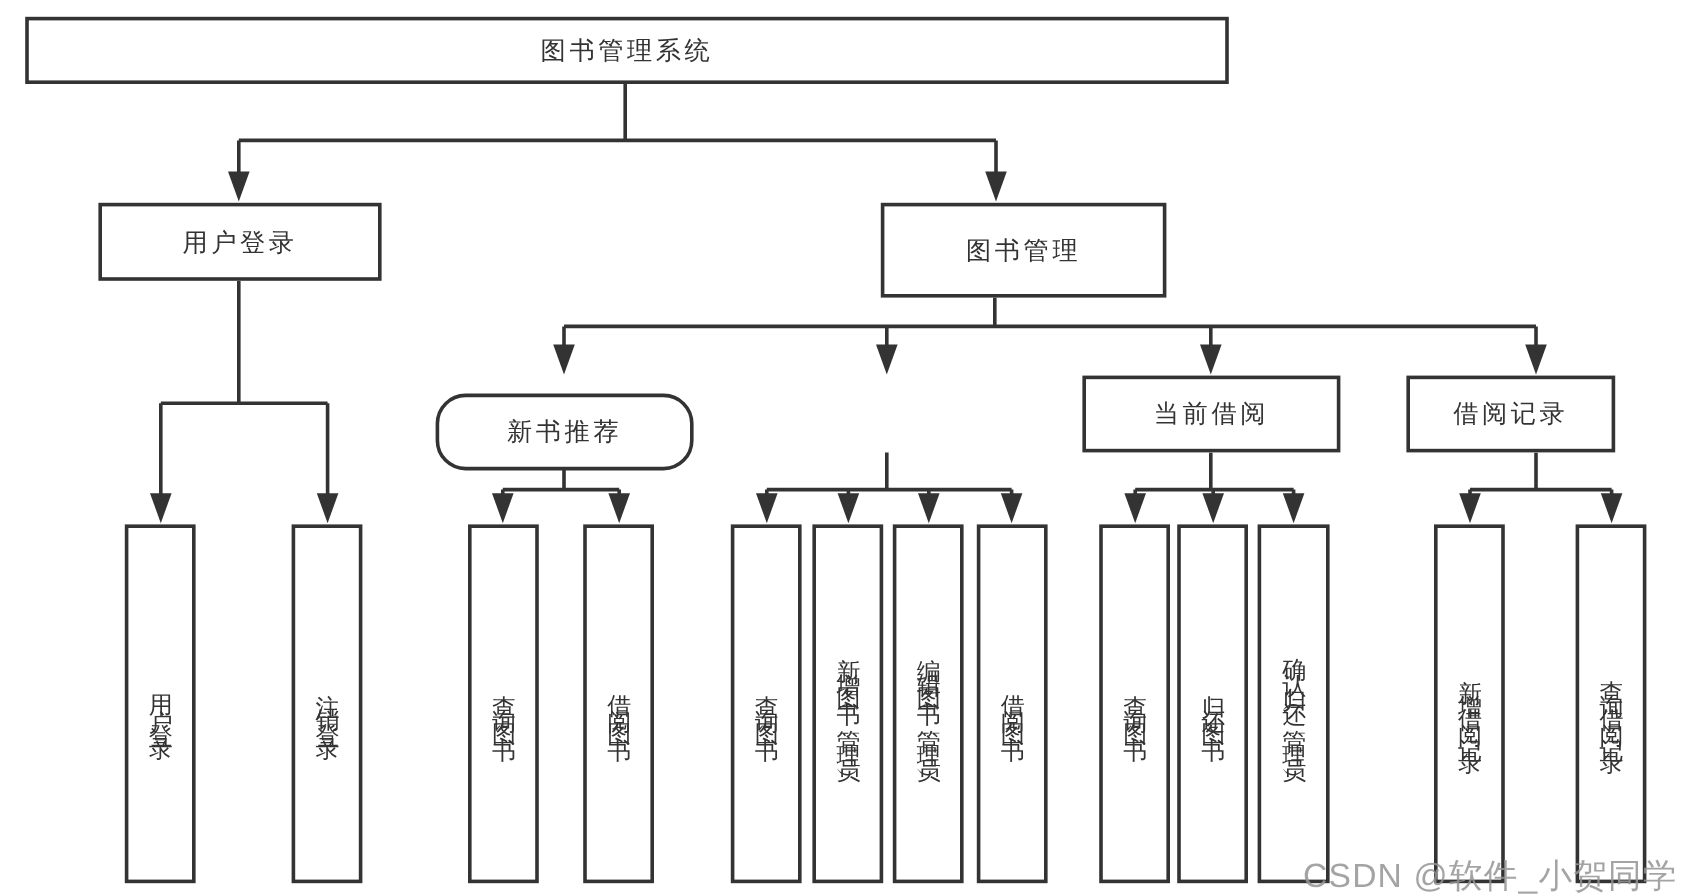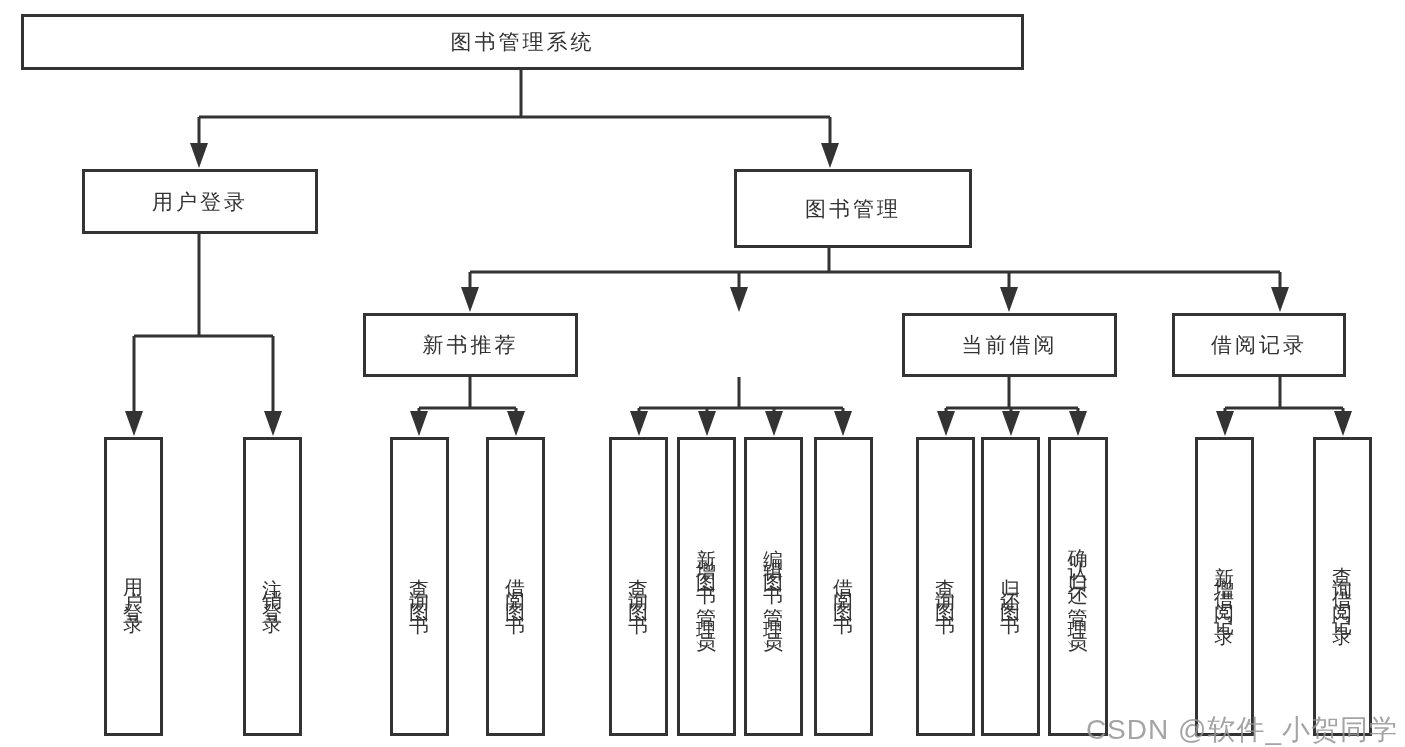--- a/index.html
+++ b/index.html
@@ -80,21 +80,21 @@
       <polygon points="1216,411 1234,411 1225,436"></polygon>
       <polygon points="1334,411 1352,411 1343,436"></polygon>
     </g>
   </svg>
 
   <div class="node hbox" style="left:21px; top:14px; width:1003px; height:56px;">图书管理系统</div>
 
   <div class="node hbox" style="left:82px; top:169px; width:236px; height:65px;">用户登录</div>
   <div class="node hbox" style="left:710px; top:169px; width:238px; height:79px;margin-left:24px;">图书管理</div>
 
-  <div class="node hbox" style="left:363px; top:313px; width:215px; height:64px;">新书推荐</div>
+  <div class="node hbox" style="left:363px; top:328px; width:215px; height:64px;border-radius:25px;">新书推荐</div>
   <div class="node hbox" style="left:902px; top:313px; width:215px; height:64px;">当前借阅</div>
   <div class="node hbox" style="left:1172px; top:313px; width:174px; height:64px;">借阅记录</div>
 
   <div class="node vbox" style="left:104px; top:437px; width:59px; height:299px;">
     <span class="vtext">用户登录</span>
   </div>
   <div class="node vbox" style="left:243px; top:437px; width:59px; height:299px;">
     <span class="vtext">注销登录</span>
   </div>
 

